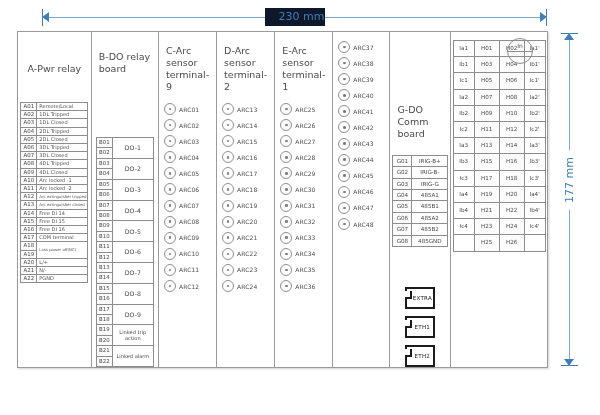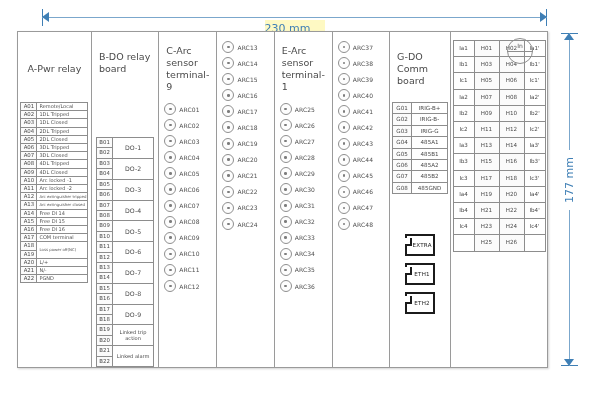--- a/index.html
+++ b/index.html
@@ -45,26 +45,26 @@
     top: 1px;
     width: 1px; height: 17px;
     background: #3f7fb5;
   }
   #dim-top .tick.l { left: 0; }
   #dim-top .tick.r { right: 0; }
   #dim-top .label {
     position: absolute;
     left: 0; right: 0;
     top: 0;
-    text-align: left;
+    text-align: right;
     font-size: 11px;
     color: #3f7fb5;
-    background: #fef9c3;
+    background: #0f172a;
     width: 60px;
-    margin: 12px auto;
+    margin: 0 auto;
     line-height: 18px;
   }
 
   #dim-right {
     position: absolute;
     left: 560px;
     top: 33px;
     width: 20px;
     height: 333px;
   }
@@ -125,21 +125,21 @@
     display: flex;
     flex-direction: column;
     align-items: center;
     padding-top: 6px;
   }
   .column:last-child { border-right: none; }
 
   .col-a { width: 80px; }
   .col-b { width: 73px; gap: 48px; }
   .col-arc { width: 62px; }
-  .col-g { width: 66px; }
+  .col-g { width: 66px; justify-content: flex-end; }
   .col-h { width: 104px; }
 
   .col-title {
     font-size: 9.5px;
     line-height: 12px;
     color: #4a4a4a;
     width: 100%;
     box-sizing: border-box;
     padding: 0 7px;
     height: 62px;
@@ -590,20 +590,21 @@
           <span class="arc-label">ARC11</span>
         </div>
         <div class="arc-item">
           <div class="arc-port"></div>
           <span class="arc-label">ARC12</span>
         </div>
       </div>
   </div>
 
   <div class="column col-arc">
+    <div class="col-title">D-Arc sensor terminal-2</div>
     <div class="arc-list" id="d-ports">
         <div class="arc-item">
           <div class="arc-port"></div>
           <span class="arc-label">ARC13</span>
         </div>
         <div class="arc-item">
           <div class="arc-port"></div>
           <span class="arc-label">ARC14</span>
         </div>
         <div class="arc-item">

